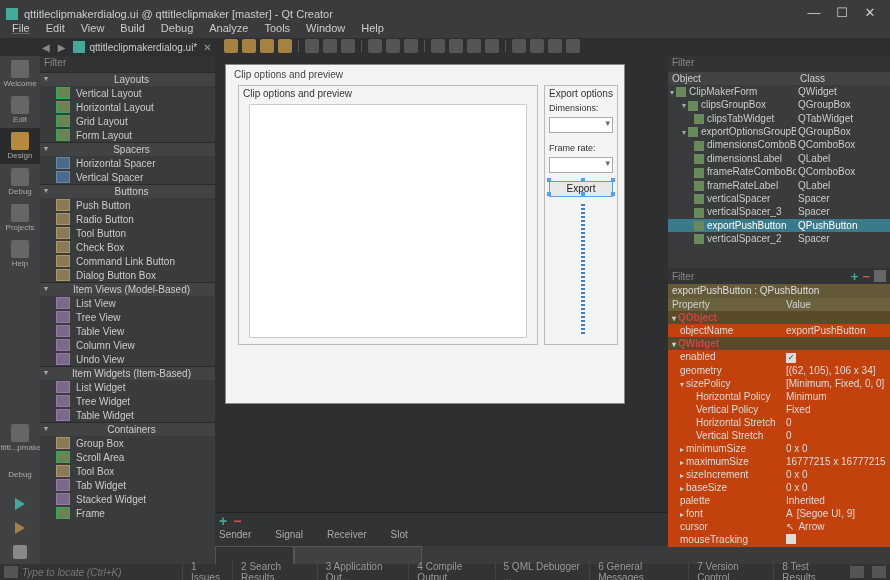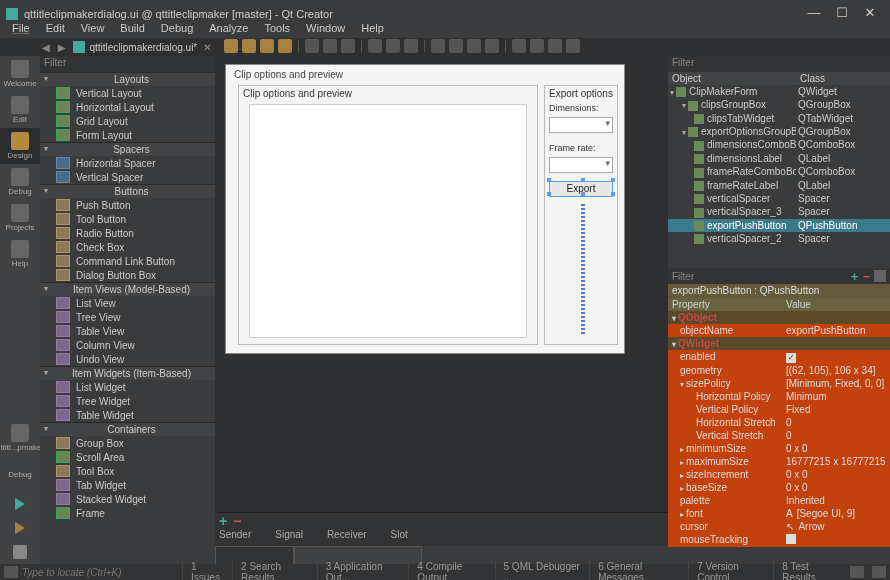--- a/index.html
+++ b/index.html
@@ -36,21 +36,21 @@
 .panel { flex: 1; overflow: hidden; }
 .cathdr { background: #424344; text-align: center; font-size: 10px; color: #ccc; padding: 1px 0; border-top: 1px solid #2a2a2a; }
 .cathdr .tri { float: left; margin-left: 4px; color: #aaa; font-size: 8px; }
 .witem { display: flex; align-items: center; padding: 1px 4px 1px 16px; font-size: 10px; color: #ccc; }
 .witem .wicon { width: 14px; height: 12px; background: #6b8355; margin-right: 6px; border: 1px solid #3a5; }
 .witem .wicon.sp { background: #4a6a8a; border-color: #68a; }
 .witem .wicon.btn { background: #8a7a5a; border-color: #a96; }
 .witem .wicon.view { background: #7a6a8a; border-color: #97a; }
 .canvas { flex: 1; background: #2e2f30; display: flex; flex-direction: column; }
 .designarea { flex: 1; position: relative; padding: 10px; }
-.form { position: absolute; left: 10px; top: 8px; width: 400px; height: 290px; background: #f4f4f4; border: 1px solid #888; }
+.form { position: absolute; left: 10px; top: 8px; width: 400px; height: 340px; background: #f4f4f4; border: 1px solid #888; }
 .formtitle { font-size: 10px; color: #444; padding: 4px 8px; }
 .groupbox { position: absolute; border: 1px solid #bbb; background: #f4f4f4; }
 .gb1 { left: 12px; top: 20px; width: 300px; height: 260px; }
 .gb2 { left: 318px; top: 20px; width: 74px; height: 260px; }
 .gb1 .gbtitle { font-size: 10px; color: #333; padding: 2px 4px; }
 .gb2 .gbtitle { font-size: 10px; color: #333; padding: 2px 4px; }
 .gb1 .tabwidget { position: absolute; left: 10px; top: 18px; width: 278px; height: 234px; background: #fff; border: 1px solid #ccc; }
 .gb2 .lbl { font-size: 9px; color: #333; padding: 2px 4px; }
 .gb2 .combo { margin: 2px 4px 8px; height: 16px; background: #fff; border: 1px solid #aaa; font-size: 9px; position: relative; }
 .gb2 .combo::after { content: "▾"; position: absolute; right: 2px; top: 0; color: #666; font-size: 9px; }
@@ -232,25 +232,25 @@
           <span class="wicon sp"></span>
           <span>Vertical Spacer</span>
         </div>
         <div class="cathdr"><span class="tri">▾</span>Buttons</div>
         <div class="witem">
           <span class="wicon btn"></span>
           <span>Push Button</span>
         </div>
         <div class="witem">
           <span class="wicon btn"></span>
+          <span>Radio Button</span>
+        </div>
+        <div class="witem">
+          <span class="wicon btn"></span>
           <span>Tool Button</span>
-        </div>
-        <div class="witem">
-          <span class="wicon btn"></span>
-          <span>Radio Button</span>
         </div>
         <div class="witem">
           <span class="wicon btn"></span>
           <span>Check Box</span>
         </div>
         <div class="witem">
           <span class="wicon btn"></span>
           <span>Command Link Button</span>
         </div>
         <div class="witem">

